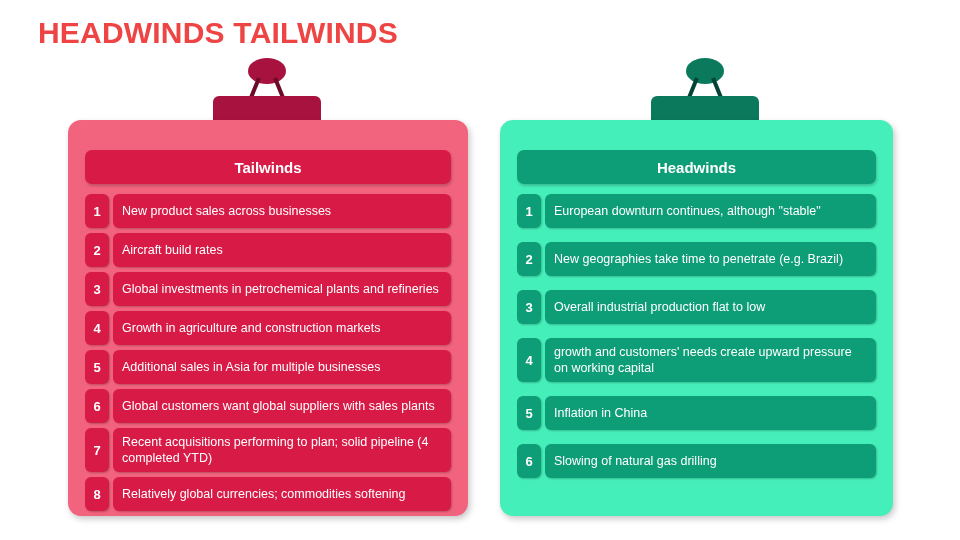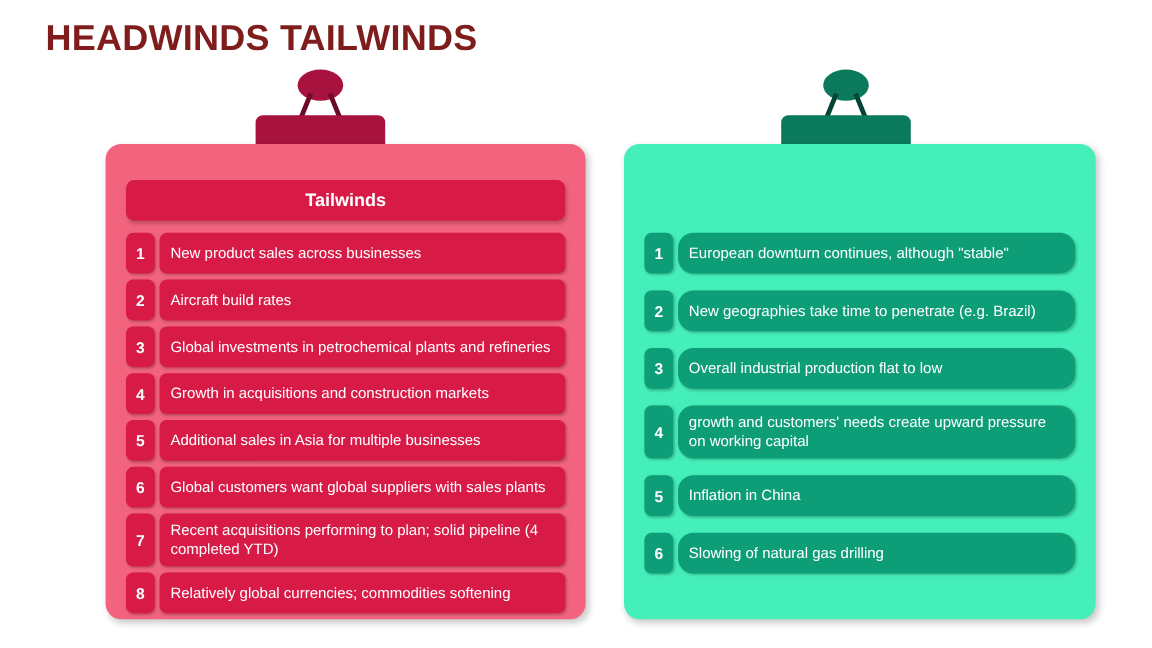--- a/index.html
+++ b/index.html
@@ -15,31 +15,30 @@
     position: relative;
   }
 
   
   .page-title {
     position: absolute;
     left: 38px;
     top: 16px;
     font-size: 30px;
     font-weight: bold;
-    color: #7f1d1d;
+    color: #ef4444;
     letter-spacing: 0.2px;
     white-space: nowrap;
   }
 
   
   .panel {
     position: absolute;
     border-radius: 13px;
     box-shadow: 2px 3px 6px rgba(0,0,0,0.22);
-    margin-left: 20px;
   }
   .panel-left {
     left: 68px;
     top: 120px;
     width: 400px;
     height: 396px;
     background: #f2637e;
   }
   .panel-right {
     left: 500px;
@@ -121,21 +120,21 @@
     box-shadow: 1px 1px 2px rgba(0,0,0,0.22);
   }
 
   .panel-left .item-badge, .panel-left .item-text { background: #d81a46; }
   .panel-right .item-badge, .panel-right .item-text { background: #0e9e77; }
 
   .panel-left  .item-list { top: 74px; }
   .panel-left  .list-item { margin-bottom: 5px; }
   .panel-right .list-item { margin-bottom: 14px; }
   .panel-left  .item-text { min-height: 22px; }
-  .panel-right .item-text { min-height: 22px; border-radius: 13px; }
+  .panel-right .item-text { min-height: 22px; }
 </style>
 </head>
 <body>
 
 <div class="page-title">HEADWINDS TAILWINDS</div>
 
 <div class="clip clip-left">
   <svg width="120" height="90" viewBox="0 0 120 90">
     <ellipse cx="60" cy="13" rx="19" ry="13" fill="#a8123e"></ellipse>
     <path d="M52 20 L30 74" stroke="#6e0a28" stroke-width="4" fill="none"></path>
@@ -169,21 +168,21 @@
       <div class="list-item">
         <div class="item-badge">2</div>
         <div class="item-text">Aircraft build rates</div>
       </div>
       <div class="list-item">
         <div class="item-badge">3</div>
         <div class="item-text">Global investments in petrochemical plants and refineries</div>
       </div>
       <div class="list-item">
         <div class="item-badge">4</div>
-        <div class="item-text">Growth in acquisitions and construction markets</div>
+        <div class="item-text">Growth in agriculture and construction markets</div>
       </div>
       <div class="list-item">
         <div class="item-badge">5</div>
         <div class="item-text">Additional sales in Asia for multiple businesses</div>
       </div>
       <div class="list-item">
         <div class="item-badge">6</div>
         <div class="item-text">Global customers want global suppliers with sales plants</div>
       </div>
       <div class="list-item">
@@ -191,20 +190,23 @@
         <div class="item-text"> Recent acquisitions performing to plan; solid pipeline (4 completed YTD)</div>
       </div>
       <div class="list-item">
         <div class="item-badge">8</div>
         <div class="item-text"> Relatively global currencies; commodities softening</div>
       </div>
     </div>
 </div>
 
 <div class="panel panel-right">
+  <div class="panel-header">
+    <span class="panel-header-text">Headwinds</span>
+  </div>
   <div class="item-list" id="right-list">
       <div class="list-item">
         <div class="item-badge">1</div>
         <div class="item-text">European downturn continues, although "stable"</div>
       </div>
       <div class="list-item">
         <div class="item-badge">2</div>
         <div class="item-text">New geographies take time to penetrate (e.g. Brazil)</div>
       </div>
       <div class="list-item">

